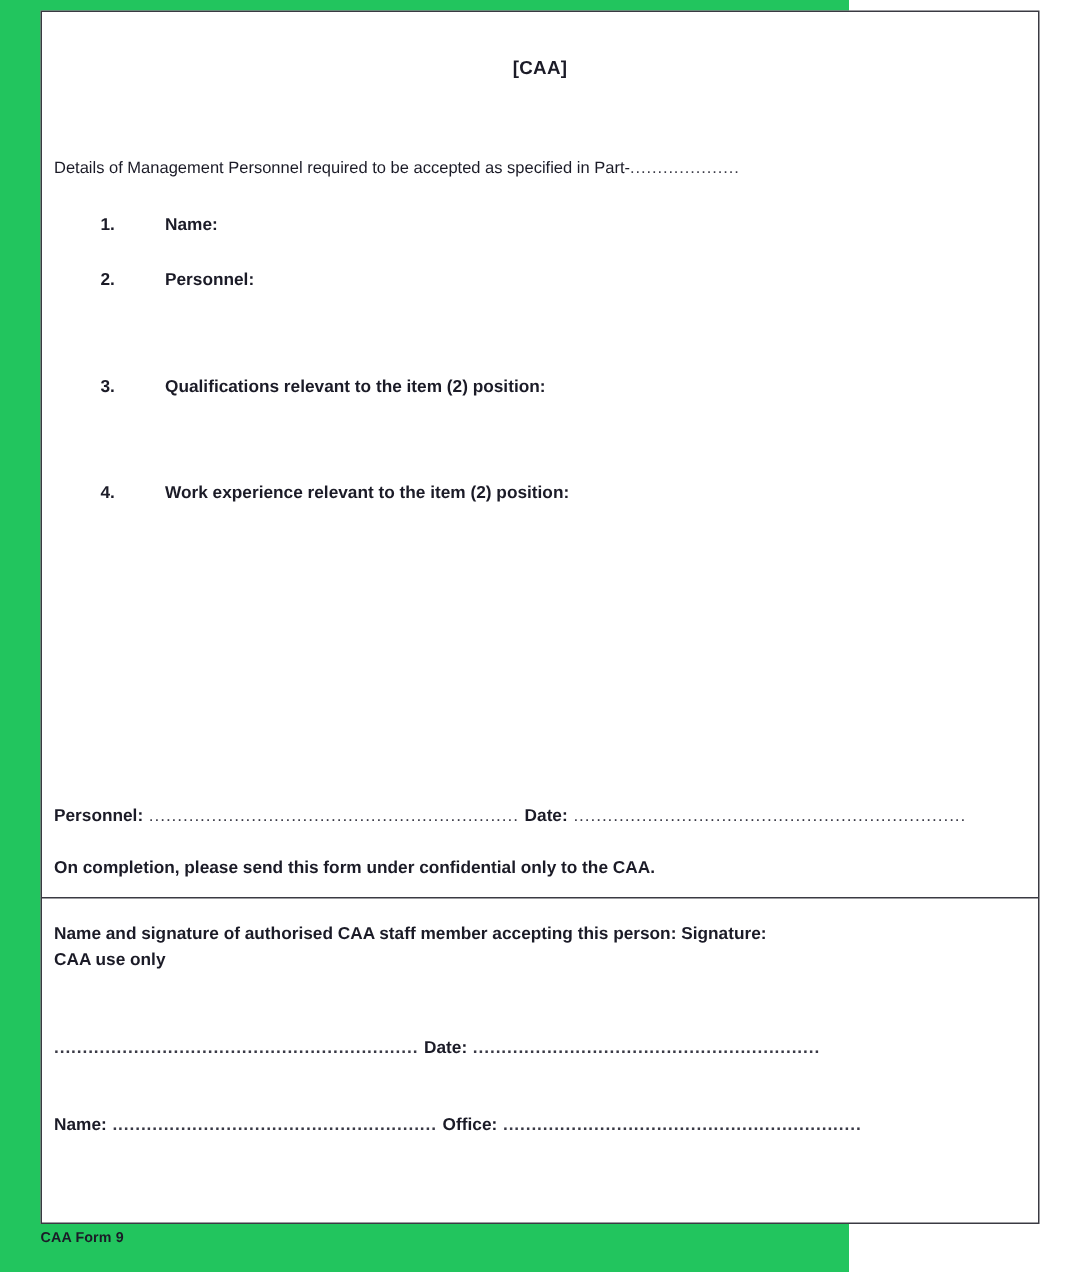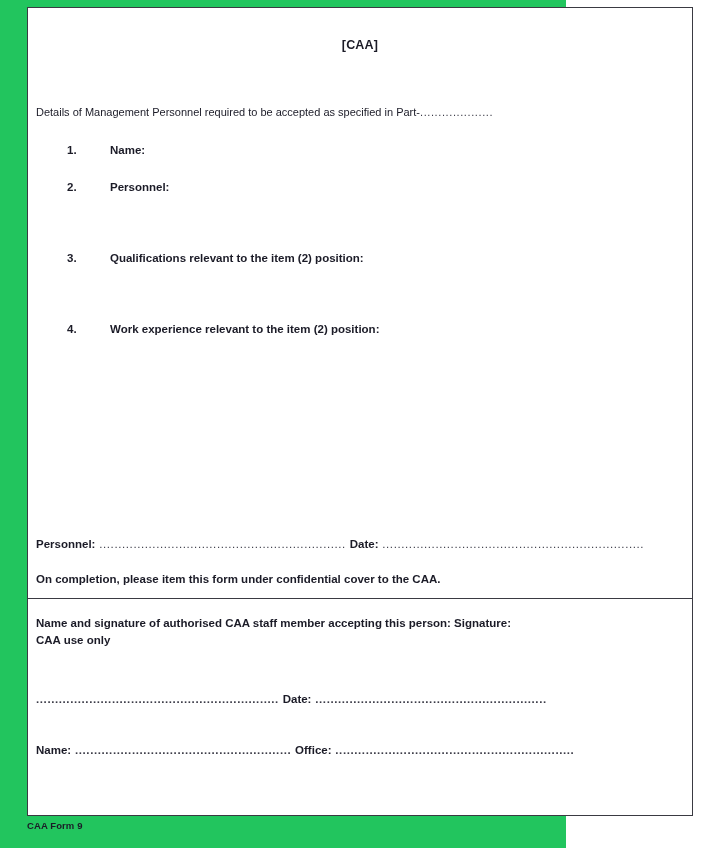--- a/index.html
+++ b/index.html
@@ -172,21 +172,21 @@
       </div>
 
       <div class="item item-4">
         <span class="num">4.</span><span class="label">Work experience relevant to the item (2) position:</span>
       </div>
 
       <div class="sig-line">
         <span class="lbl">Personnel:</span><span class="dots"> ................................................................. </span><span class="lbl">Date:</span><span class="dots"> .....................................................................</span>
       </div>
 
-      <div class="completion">On completion, please item this form under confidential cover to the CAA.</div>
+      <div class="completion">On completion, please send this form under confidential only to the CAA.</div>
 
     </div>
 
     <div class="section-lower">
 
       <div class="caa-only">
         <div>Name and signature of authorised CAA staff member accepting this person: Signature:</div>
         <div>CAA use only</div>
       </div>
 

